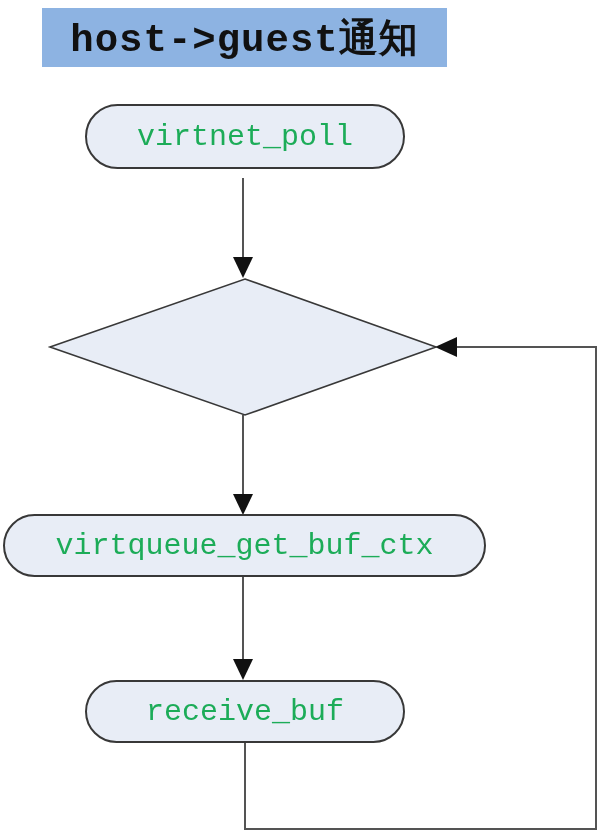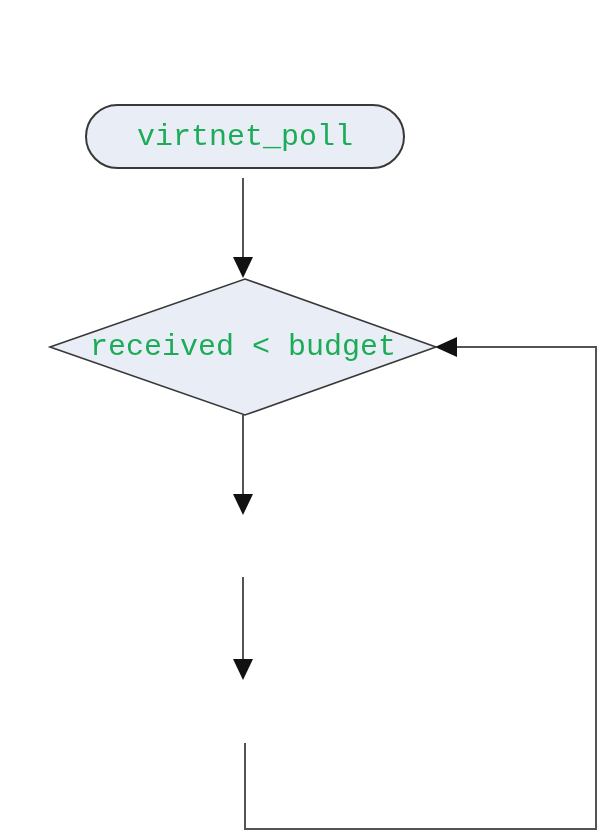--- a/index.html
+++ b/index.html
@@ -99,24 +99,28 @@
 
     <polygon class="diamond-shape" points="245,279 436,347 245,415 50,347"></polygon>
 
     <line class="conn" x1="243" y1="415" x2="243" y2="497"></line>
     <polygon class="arrowhead" points="243,515 233,494 253,494"></polygon>
 
     <line class="conn" x1="243" y1="577" x2="243" y2="662"></line>
     <polygon class="arrowhead" points="243,680 233,659 253,659"></polygon>
   </svg>
 
+  <div class="diagram-title">host-&gt;guest通知</div>
 
   <div class="node stadium" id="node-virtnet-poll">
     <span>virtnet_poll</span>
   </div>
 
-  <div class="diamond-label">
-    <span>received &lt; budget</span>
+
+  <div class="node stadium" id="node-virtqueue-get-buf-ctx">
+    <span>virtqueue_get_buf_ctx</span>
   </div>
 
-
+  <div class="node stadium" id="node-receive-buf">
+    <span>receive_buf</span>
+  </div>
 
 </div>
 
 </body></html>

